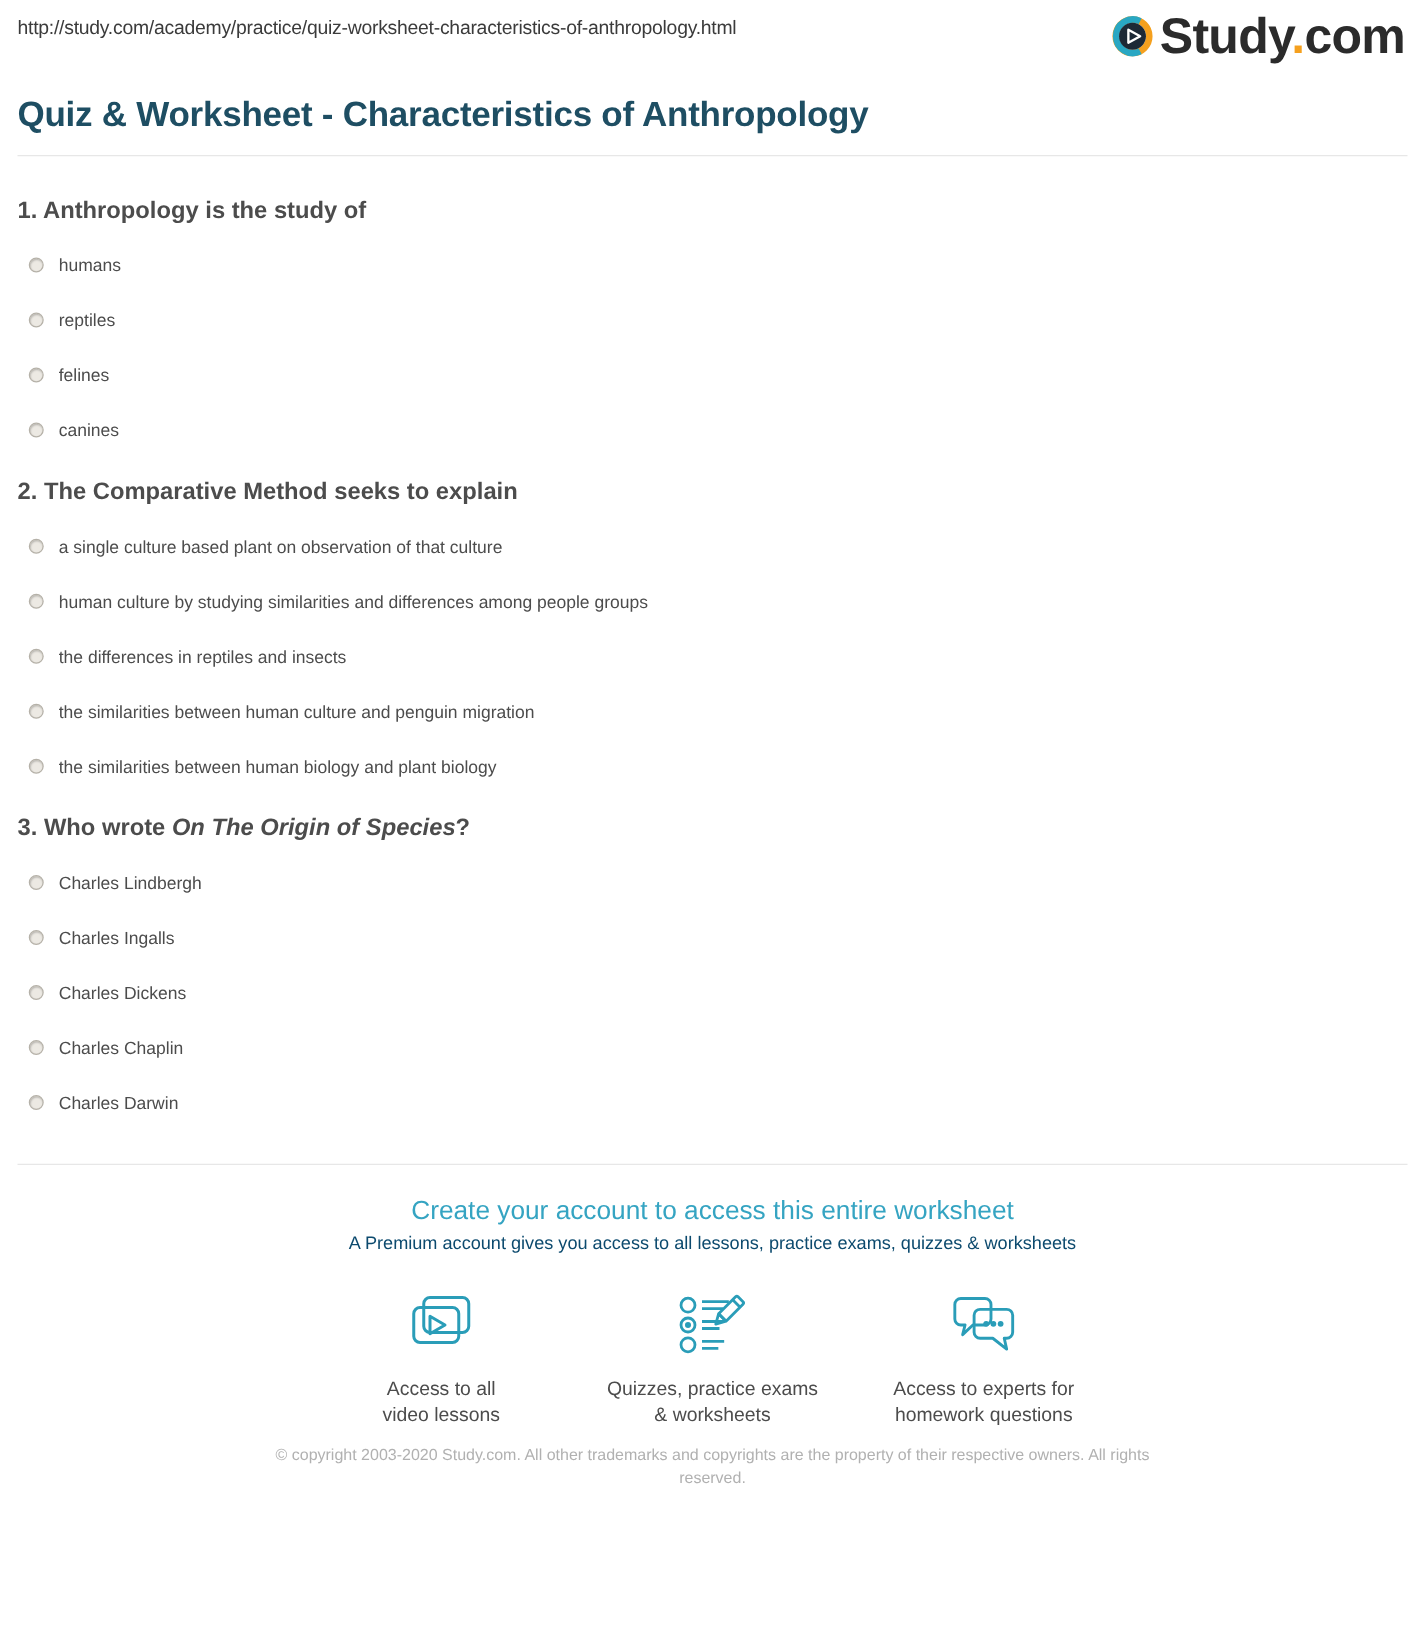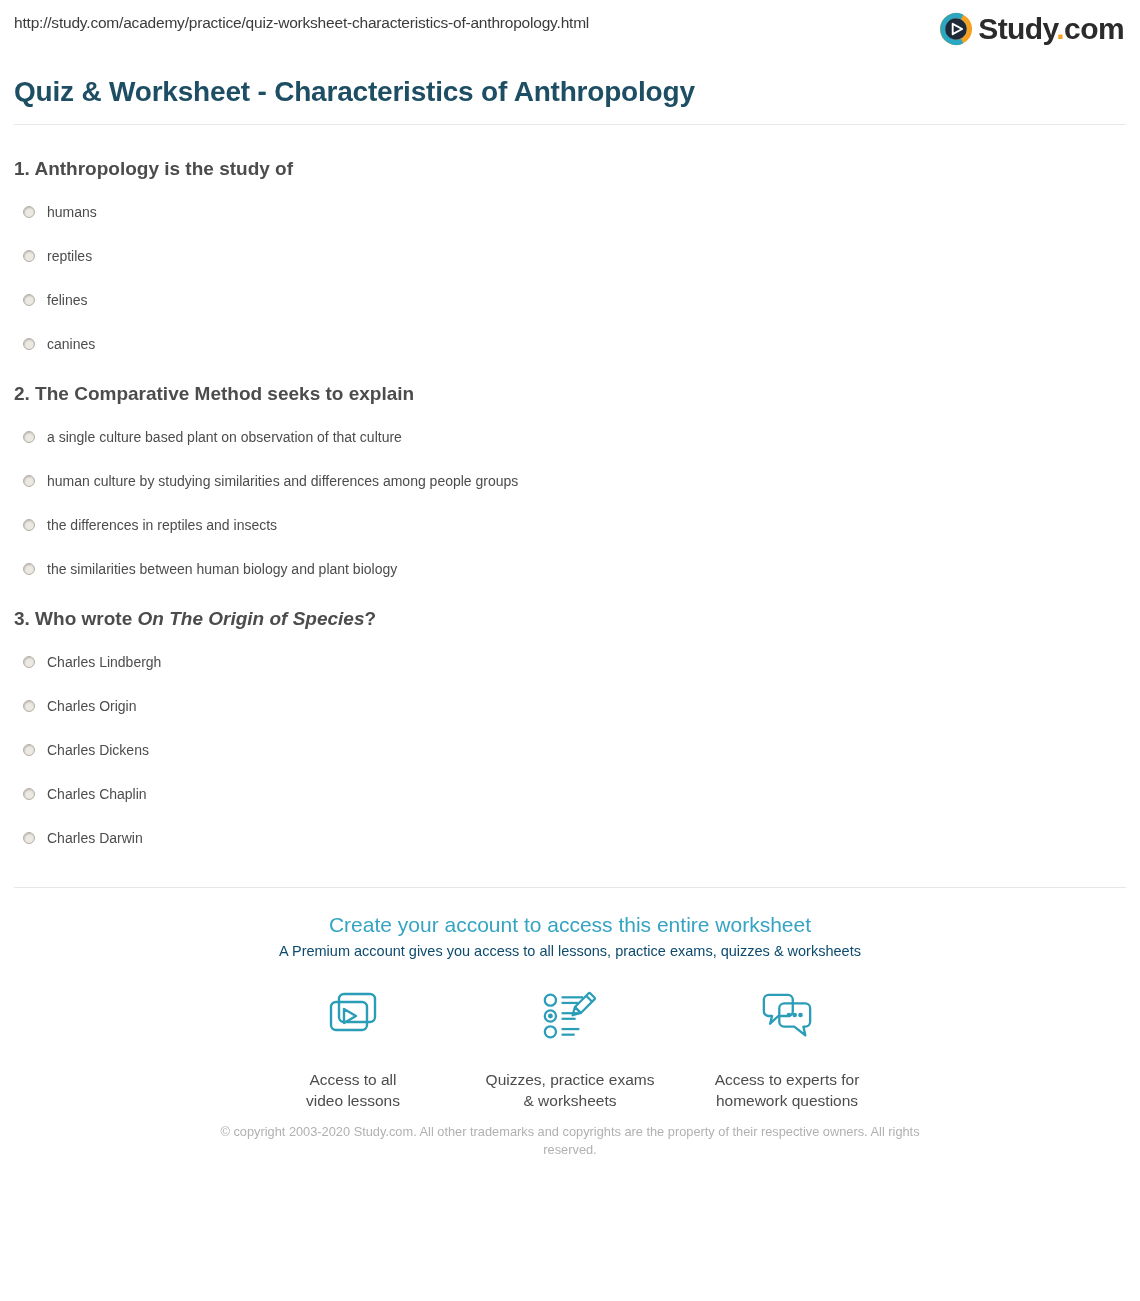--- a/index.html
+++ b/index.html
@@ -11,21 +11,21 @@
     color: #4c4c4c;
     overflow: hidden;
     position: relative;
   }
 
   
   .header { display: flex; justify-content: space-between; align-items: flex-start; padding: 12px 16px 0 14px; height: 52px; }
   .url { font-size: 15.5px; color: #3b3b3b; margin-top: 2px; letter-spacing: -0.2px; }
   .logo { display: flex; align-items: center; gap: 5px; }
   .logo svg { display: block; }
-  .logo-text { font-size: 30px; font-weight: 700; color: #2b2b2b; letter-spacing: -0.6px; line-height: 34px; }
+  .logo-text { font-size: 40px; font-weight: 700; color: #2b2b2b; letter-spacing: -0.6px; line-height: 34px; }
   .logo-dot { color: #f5a01e; }
 
   
   .page-title { margin: 22px 14px 0 14px; font-size: 28px; font-weight: 700; color: #1e4e63; line-height: 35px; letter-spacing: -0.2px; }
   .divider { border: none; border-top: 1px solid #e7e7e7; margin: 15px 14px 0 14px; }
 
   
   .question { margin: 27px 14px 0 14px; }
   .question.first { margin-top: 32px; }
   .q-heading { font-size: 19px; font-weight: 700; color: #4c4c4c; line-height: 23px; }
@@ -42,21 +42,21 @@
   .option-label { font-size: 14px; color: #4c4c4c; }
 
   
   .signup { text-align: center; }
   .signup-title { margin: 22px auto 0 auto; font-size: 21px; color: #35a4c2; line-height: 30px; font-weight: 400; }
   .signup-subtitle { margin: 2px auto 0 auto; font-size: 14.5px; color: #0c4a6e; line-height: 19px; }
 
   .features { display: flex; justify-content: center; gap: 17px; margin-top: 30px; }
   .feature { width: 200px; text-align: center; }
   .feature-icon { height: 58px; display: flex; align-items: flex-start; justify-content: center; }
-  .feature-label { margin-top: 20px; font-size: 15.5px; color: #4c4c4c; line-height: 21px; }
+  .feature-label { margin-top: 8px; font-size: 15.5px; color: #4c4c4c; line-height: 21px; }
 
   
   .footer { margin: 12px auto 0 auto; max-width: 740px; text-align: center; font-size: 12.8px; color: #b1b1b1; line-height: 17.5px; }
 
   .teal-stroke { stroke: #2a9db8; fill: none; stroke-width: 2.4; }
 </style>
 </head>
 <body>
 
 <div class="header">
@@ -109,35 +109,39 @@
     <li class="option">
         <span class="radio"></span>
         <span class="option-label">human culture by studying similarities and differences among people groups</span>
       </li>
     <li class="option">
         <span class="radio"></span>
         <span class="option-label">the differences in reptiles and insects</span>
       </li>
     <li class="option">
         <span class="radio"></span>
+        <span class="option-label">the similarities between human culture and penguin migration</span>
+      </li>
+    <li class="option">
+        <span class="radio"></span>
         <span class="option-label">the similarities between human biology and plant biology</span>
       </li>
   </ul>
 </div>
 
 <div class="question">
   <div class="q-heading"><span>3. Who wrote </span><span class="italic">On The Origin of Species</span><span>?</span></div>
   <ul class="q-options">
     <li class="option">
         <span class="radio"></span>
         <span class="option-label">Charles Lindbergh</span>
       </li>
     <li class="option">
         <span class="radio"></span>
-        <span class="option-label">Charles Origin</span>
+        <span class="option-label">Charles Ingalls</span>
       </li>
     <li class="option">
         <span class="radio"></span>
         <span class="option-label">Charles Dickens</span>
       </li>
     <li class="option">
         <span class="radio"></span>
         <span class="option-label">Charles Chaplin</span>
       </li>
     <li class="option">

